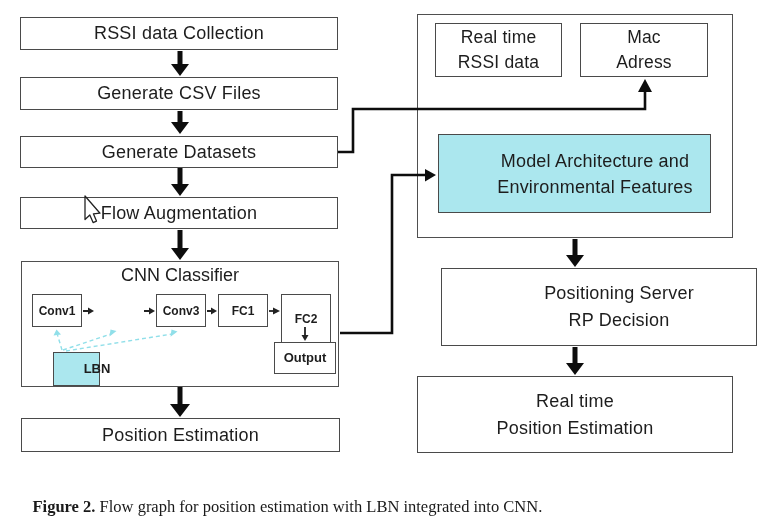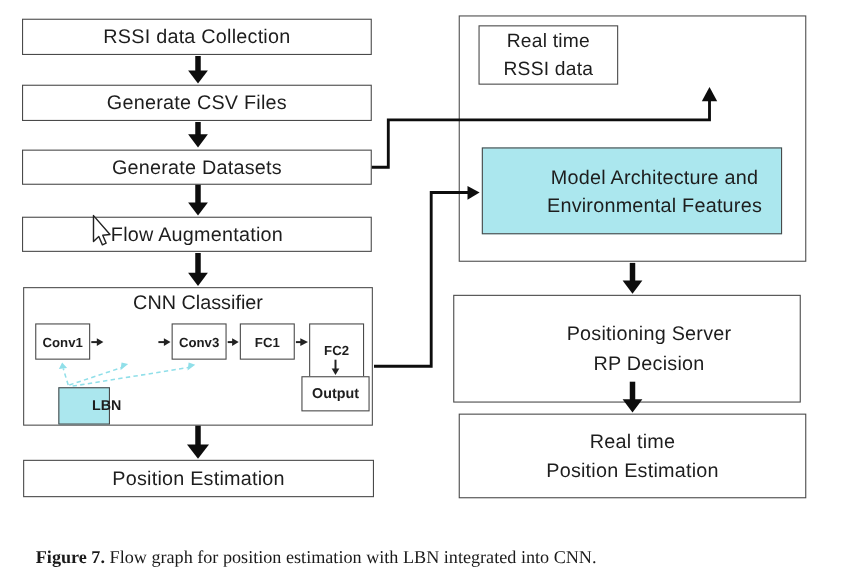--- a/index.html
+++ b/index.html
@@ -86,25 +86,27 @@
 
   <div class="box small cyan" style="left:33px;top:352px;width:47px;height:34px;font-size:13px;margin-left:20px;">LBN</div>
 
   <div class="box" style="left:21px;top:418px;width:319px;height:34px;">Position Estimation</div>
 
   <div class="container-box" style="left:417px;top:14px;width:316px;height:224px;"></div>
 
   <div class="box" style="left:435px;top:23px;width:127px;height:54px;font-size:17.5px;line-height:25px;">Real time
 RSSI data</div>
 
+  <div class="box" style="left:580px;top:23px;width:128px;height:54px;font-size:17.5px;line-height:25px;">Mac
+Adress</div>
 
   <div class="box cyan" style="left:438px;top:134px;width:273px;height:79px;line-height:26px;">Model Architecture and
 Environmental Features</div>
 
-  <div class="box" style="left:412px;top:268px;width:316px;height:98px;line-height:27px;padding-left:40px;">Positioning Server
+  <div class="box" style="left:441px;top:268px;width:316px;height:78px;line-height:27px;padding-left:40px;">Positioning Server
 RP Decision</div>
 
   <div class="box" style="left:417px;top:376px;width:316px;height:77px;line-height:27px;">Real time
 Position Estimation</div>
 
   <svg class="overlay" width="772" height="522" viewBox="0 0 772 522">
 
     <g>
       <path d="M180 51 L180 65" stroke="#0d0d0d" stroke-width="5"></path>
       <polygon points="171,64 189,64 180,76" fill="#0d0d0d"></polygon>
@@ -178,16 +180,16 @@
       <path d="M66 351 L172 334" stroke="#90dfe9" stroke-width="1.4" stroke-dasharray="4 3" fill="none"></path>
       <polygon points="170.5,336.8 171.5,329.5 177.5,331.5" fill="#90dfe9"></polygon>
     </g>
 
     <g>
       <path d="M85 196 L85 219.5 L89.8 215 L93.1 222.6 L96.5 221.1 L93.4 213.8 L100 213.2 Z" fill="#ffffff" stroke="#222" stroke-width="1.3" stroke-linejoin="round"></path>
     </g>
   </svg>
 
   <div class="caption">
-    <b>Figure 7.</b><span> Flow graph for position estimation with LBN integrated into CNN.</span>
+    <b>Figure 2.</b><span> Flow graph for position estimation with LBN integrated into CNN.</span>
   </div>
 
 </div>
 
 </body></html>

